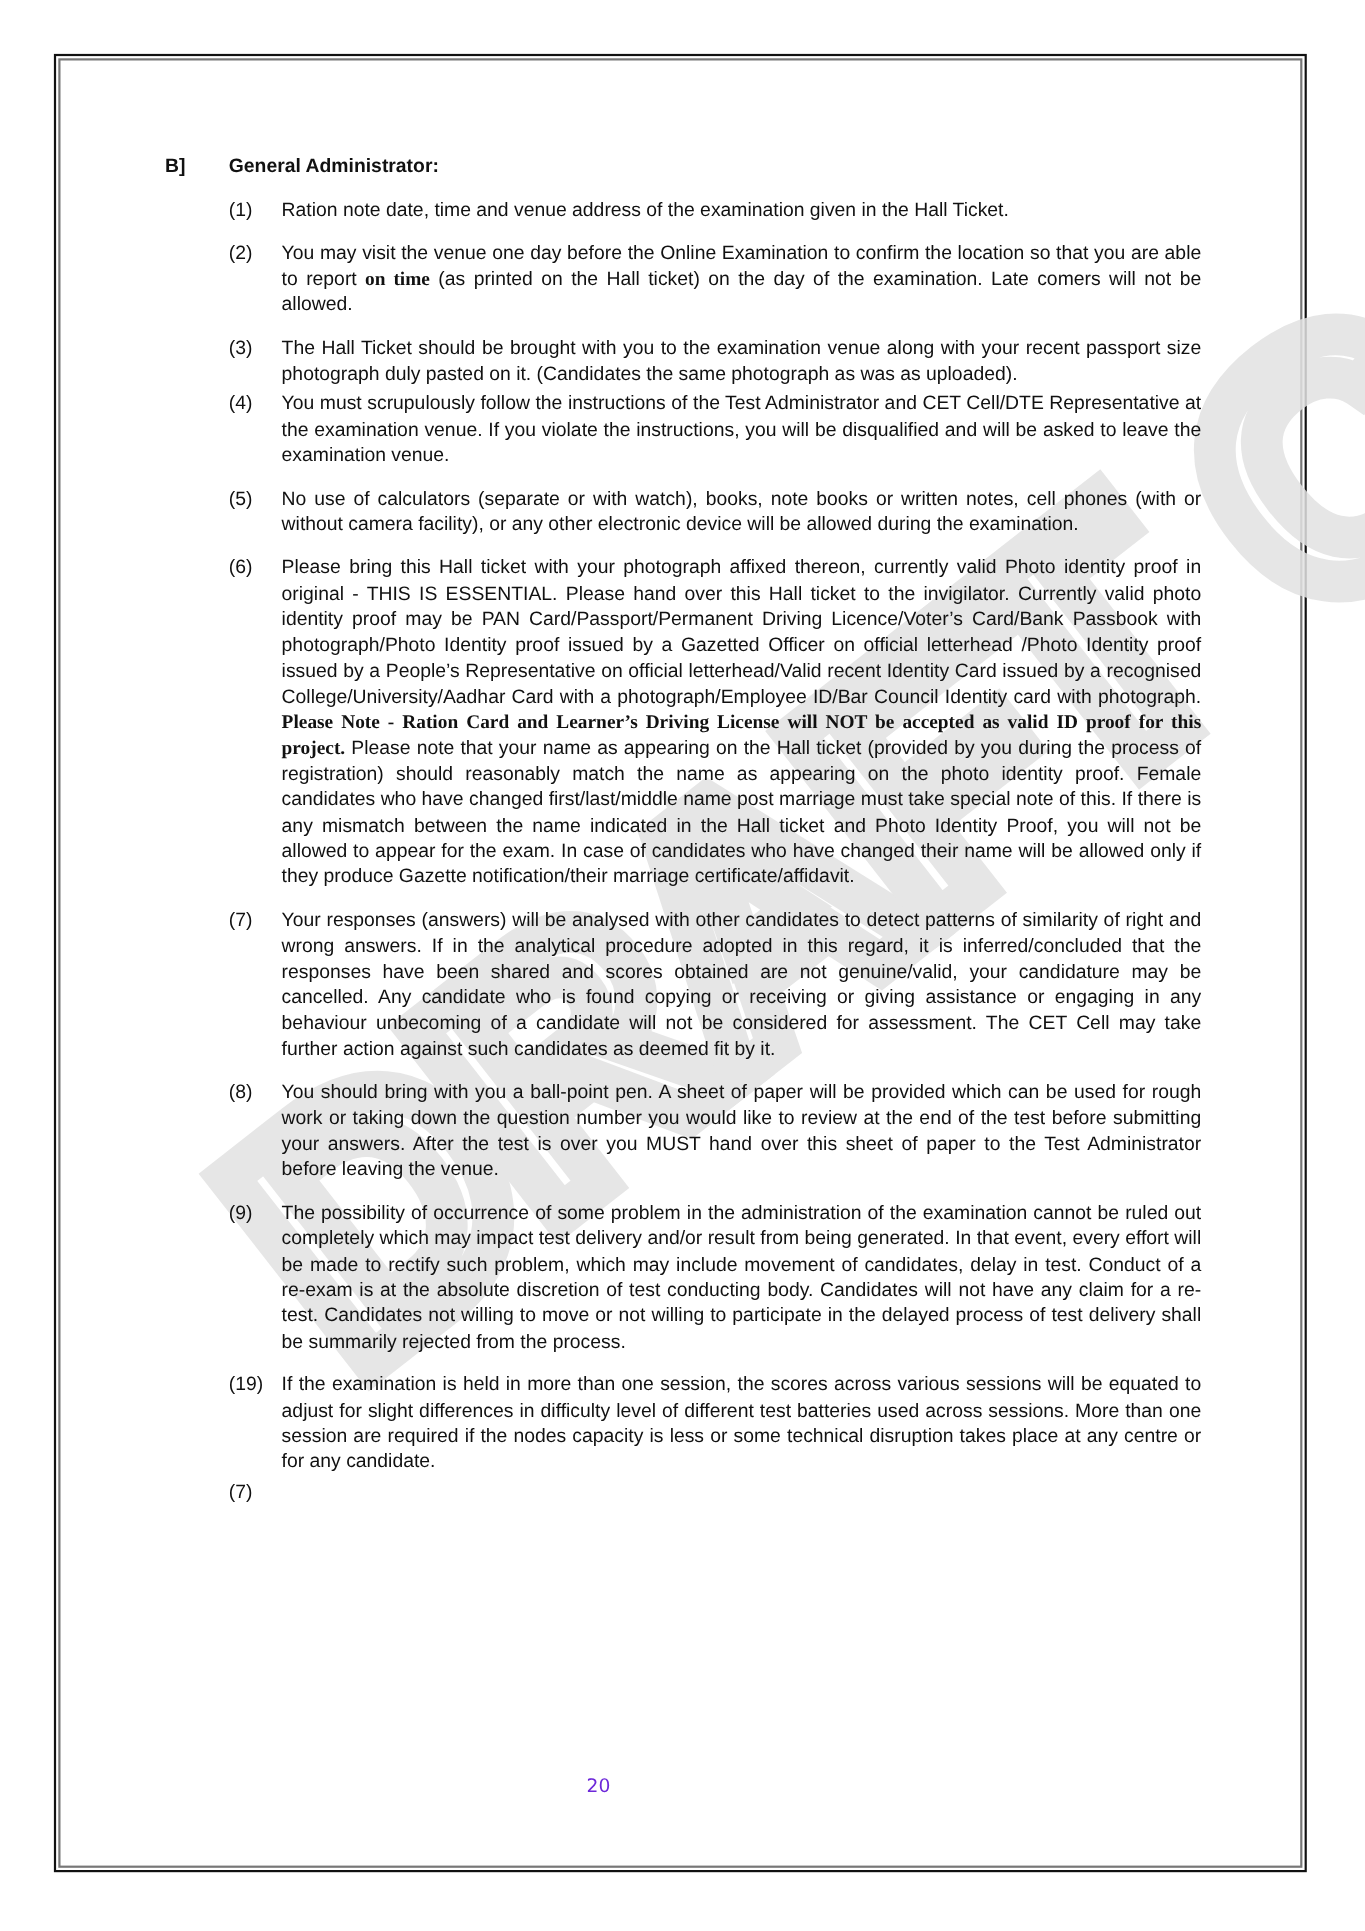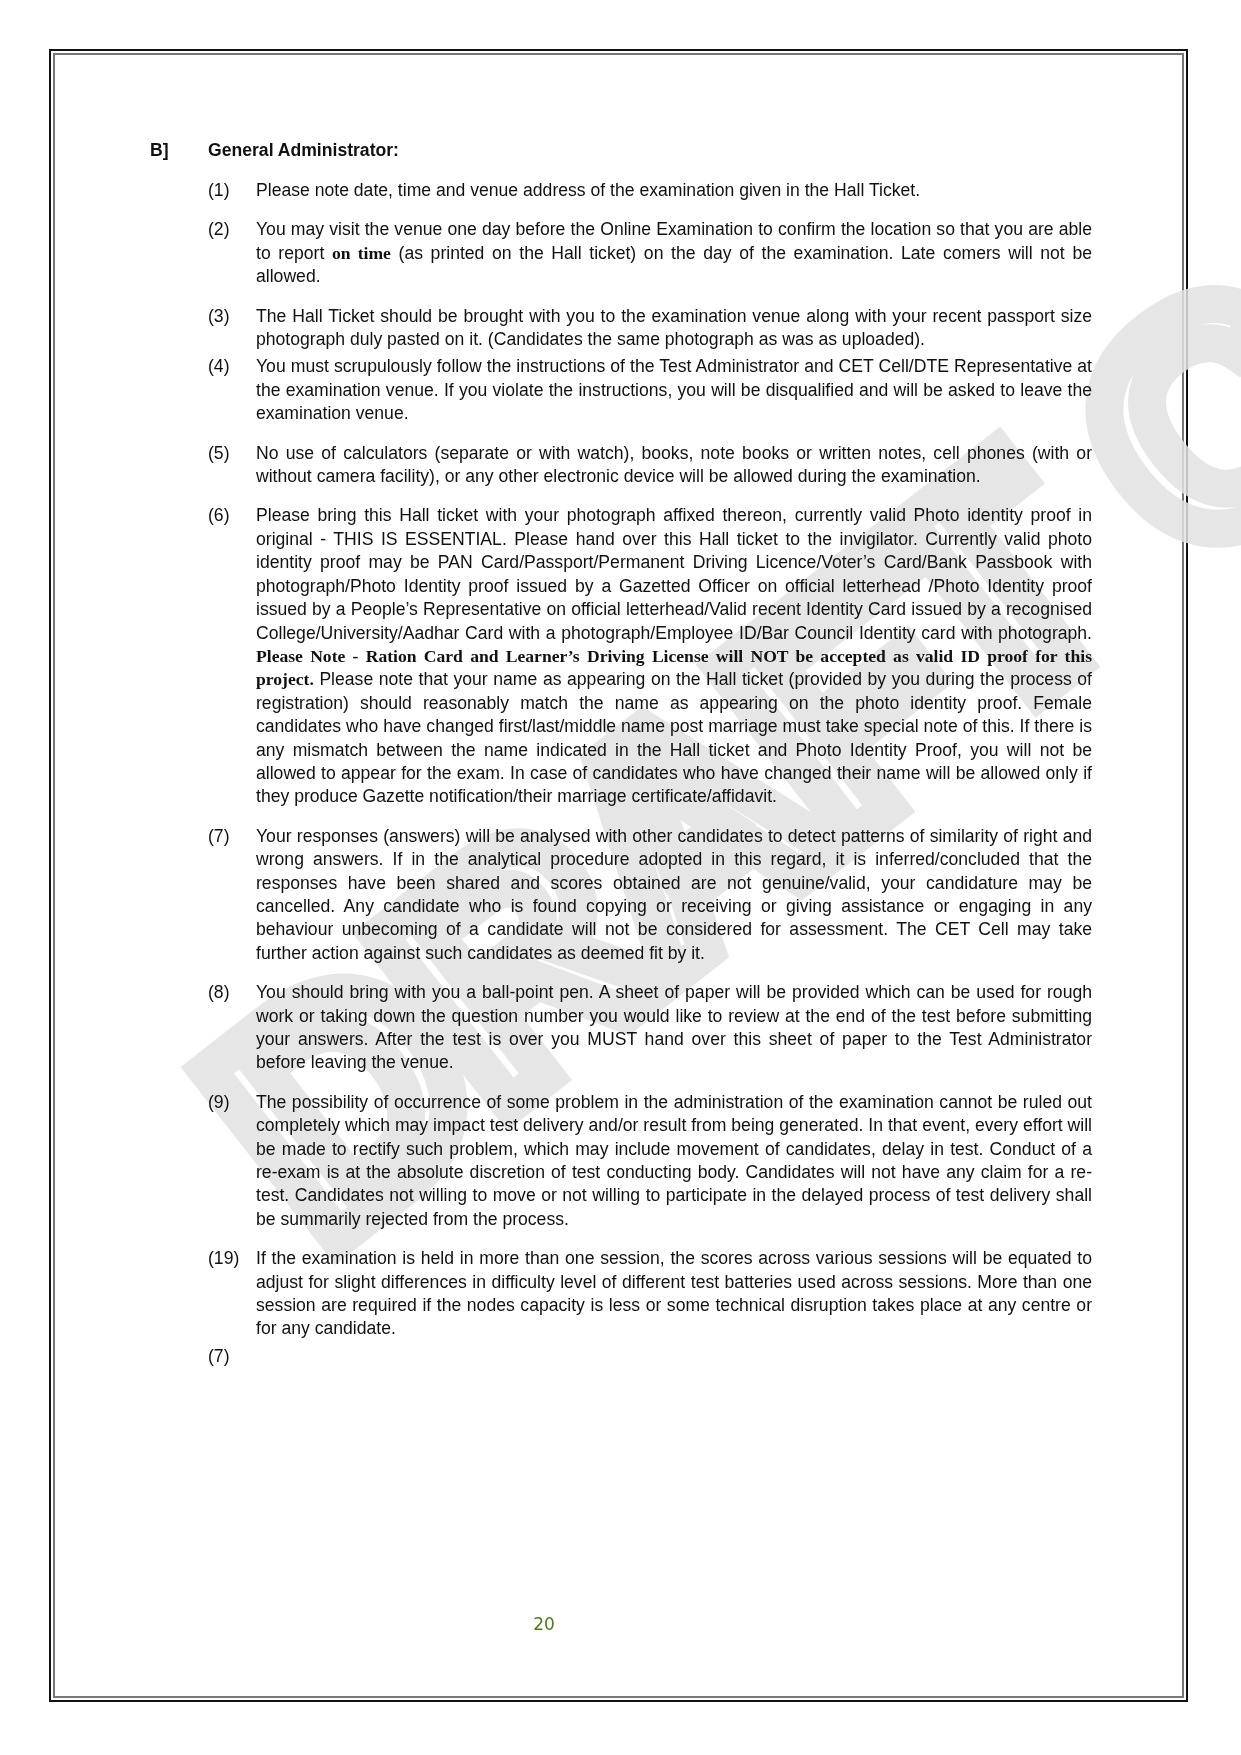--- a/index.html
+++ b/index.html
@@ -17,40 +17,40 @@
   .content { position: absolute; left: 150px; top: 140px; width: 942px; z-index: 1; }
   .section-head { display: flex; font-weight: bold; font-size: 17.6px; margin-bottom: 18px; }
   .section-letter { width: 58px; }
   ol.items { list-style: none; margin: 0; padding: 0; }
   .item { display: flex; font-size: 17.6px; line-height: 23.4px; margin-bottom: 16px; }
   .item.tight { margin-bottom: 4px; }
   .num { width: 48px; flex: 0 0 48px; margin-left: 58px; }
   .text { flex: 1; text-align: justify; }
   .text b { font-weight: bold; font-family: Liberation Serif, serif; }
   .page-number { position: absolute; left: 0; width: 1088px; top: 1614px; text-align: center;
-                 font-family: "DejaVu Sans", sans-serif; font-size: 17px; color: #4d7c0f; z-index: 1; }
+                 font-family: "DejaVu Sans", sans-serif; font-size: 17px; color: #6d28d9; z-index: 1; }
 </style>
 </head>
 <body>
 
 <div class="frame-outer"></div>
 <div class="frame-inner"></div>
 
 <div class="watermark">DRAFT COPY</div>
 
 <div class="content">
   <div class="section-head">
     <span class="section-letter">B]</span>
     <span>General Administrator:</span>
   </div>
 
   <ol class="items" id="items">
     <li class="item">
         <span class="num">(1)</span>
-        <span class="text"><span>Please note date, time and venue address of the examination given in the Hall Ticket.</span></span>
+        <span class="text"><span>Ration note date, time and venue address of the examination given in the Hall Ticket.</span></span>
       </li>
     <li class="item">
         <span class="num">(2)</span>
         <span class="text"><span>You may visit the venue one day before the Online Examination to confirm the location so that you are able to report </span><b>on time</b><span> (as printed on the Hall ticket) on the day of the examination. Late comers will not be allowed.</span></span>
       </li>
     <li class="item tight">
         <span class="num">(3)</span>
         <span class="text"><span>The Hall Ticket should be brought with you to the examination venue along with your recent passport size photograph duly pasted on it. (Candidates the same photograph as was as uploaded).</span></span>
       </li>
     <li class="item">

